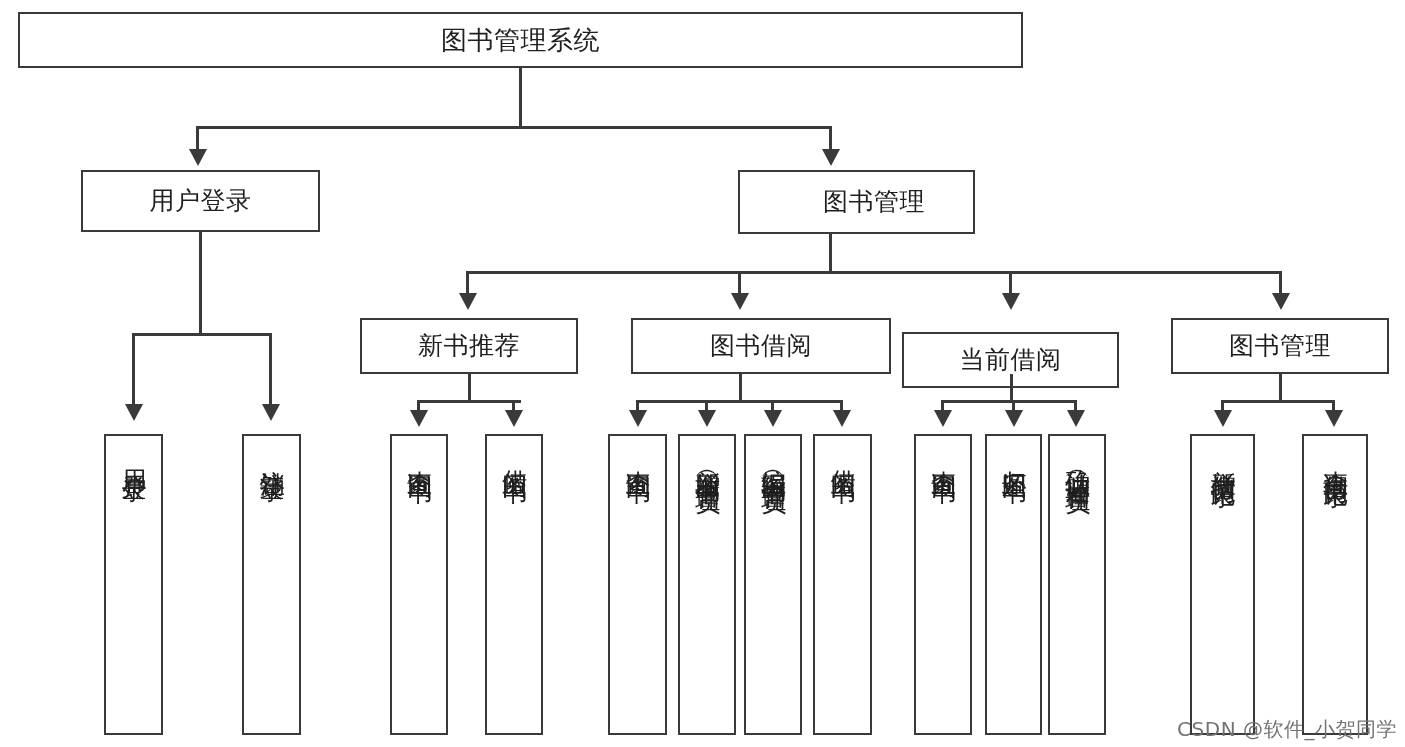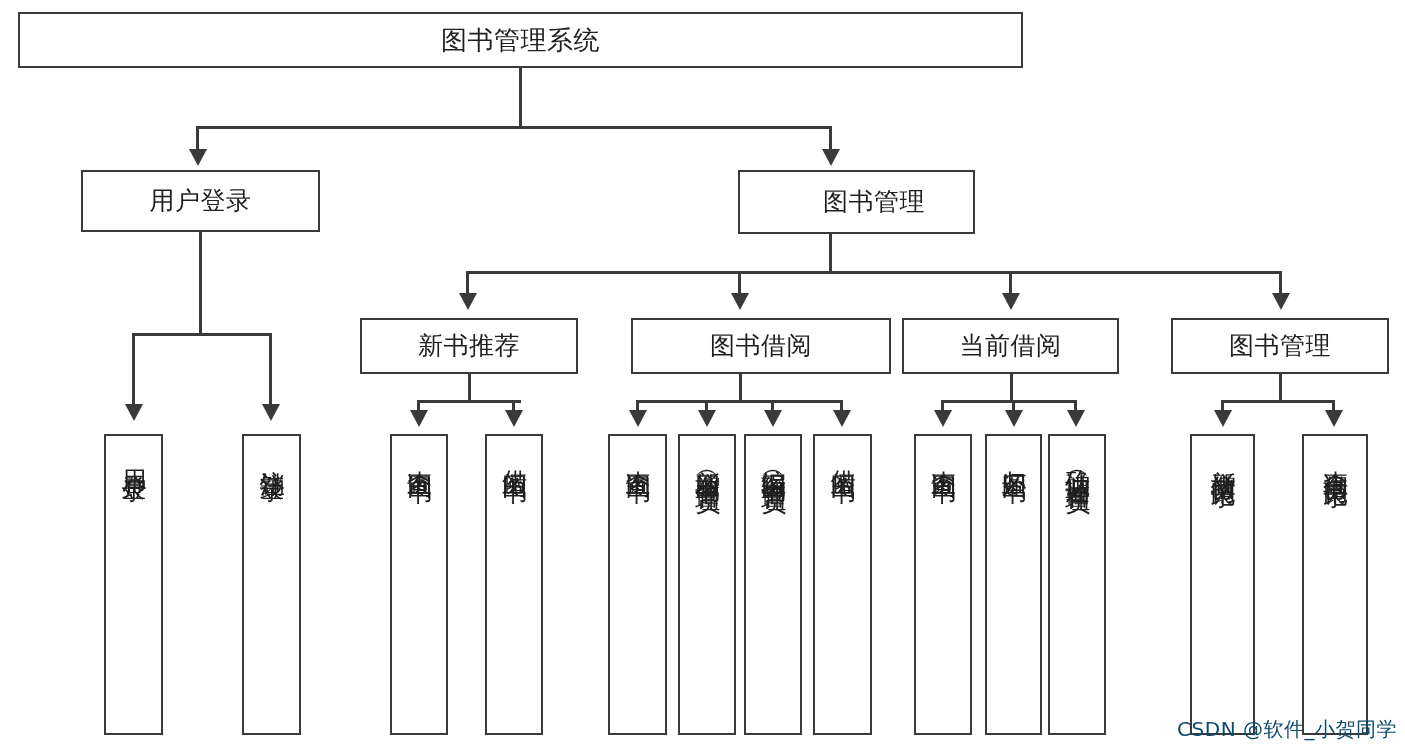--- a/index.html
+++ b/index.html
@@ -56,21 +56,21 @@
     border-left:9px solid transparent;
     border-right:9px solid transparent;
     border-top:17px solid #3a3a3a;
   }
   
   #watermark{
     position:absolute;
     right:8px;
     bottom:4px;
     font-size:20px;
-    color:#0c4a6e;
+    color:#737373;
     white-space:nowrap;
     letter-spacing:0.5px;
     pointer-events:none;
   }
 </style>
 </head>
 <body>
 
 <div id="canvas">
 
@@ -110,21 +110,21 @@
   <div class="arrow" style="left:1002px;top:293px;"></div>
   <div class="conn v" style="left:1279px;top:271px;width:3px;height:24px;"></div>
   <div class="arrow" style="left:1272px;top:293px;"></div>
 
   <div class="node horiz" style="left:360px;top:318px;width:218px;height:56px;">
     <span class="label">新书推荐</span>
   </div>
   <div class="node horiz" style="left:631px;top:318px;width:260px;height:56px;">
     <span class="label">图书借阅</span>
   </div>
-  <div class="node horiz" style="left:902px;top:318px;width:217px;height:56px;text-align:right;">
+  <div class="node horiz" style="left:902px;top:332px;width:217px;height:56px;text-align:right;">
     <span class="label">当前借阅</span>
   </div>
   <div class="node horiz" style="left:1171px;top:318px;width:218px;height:56px;">
     <span class="label">图书管理</span>
   </div>
 
   <div class="conn v" style="left:468px;top:374px;width:3px;height:28px;"></div>
   <div class="conn h" style="left:417px;top:400px;width:104px;height:3px;"></div>
   <div class="conn v" style="left:417px;top:400px;width:3px;height:12px;"></div>
   <div class="arrow" style="left:410px;top:410px;"></div>

